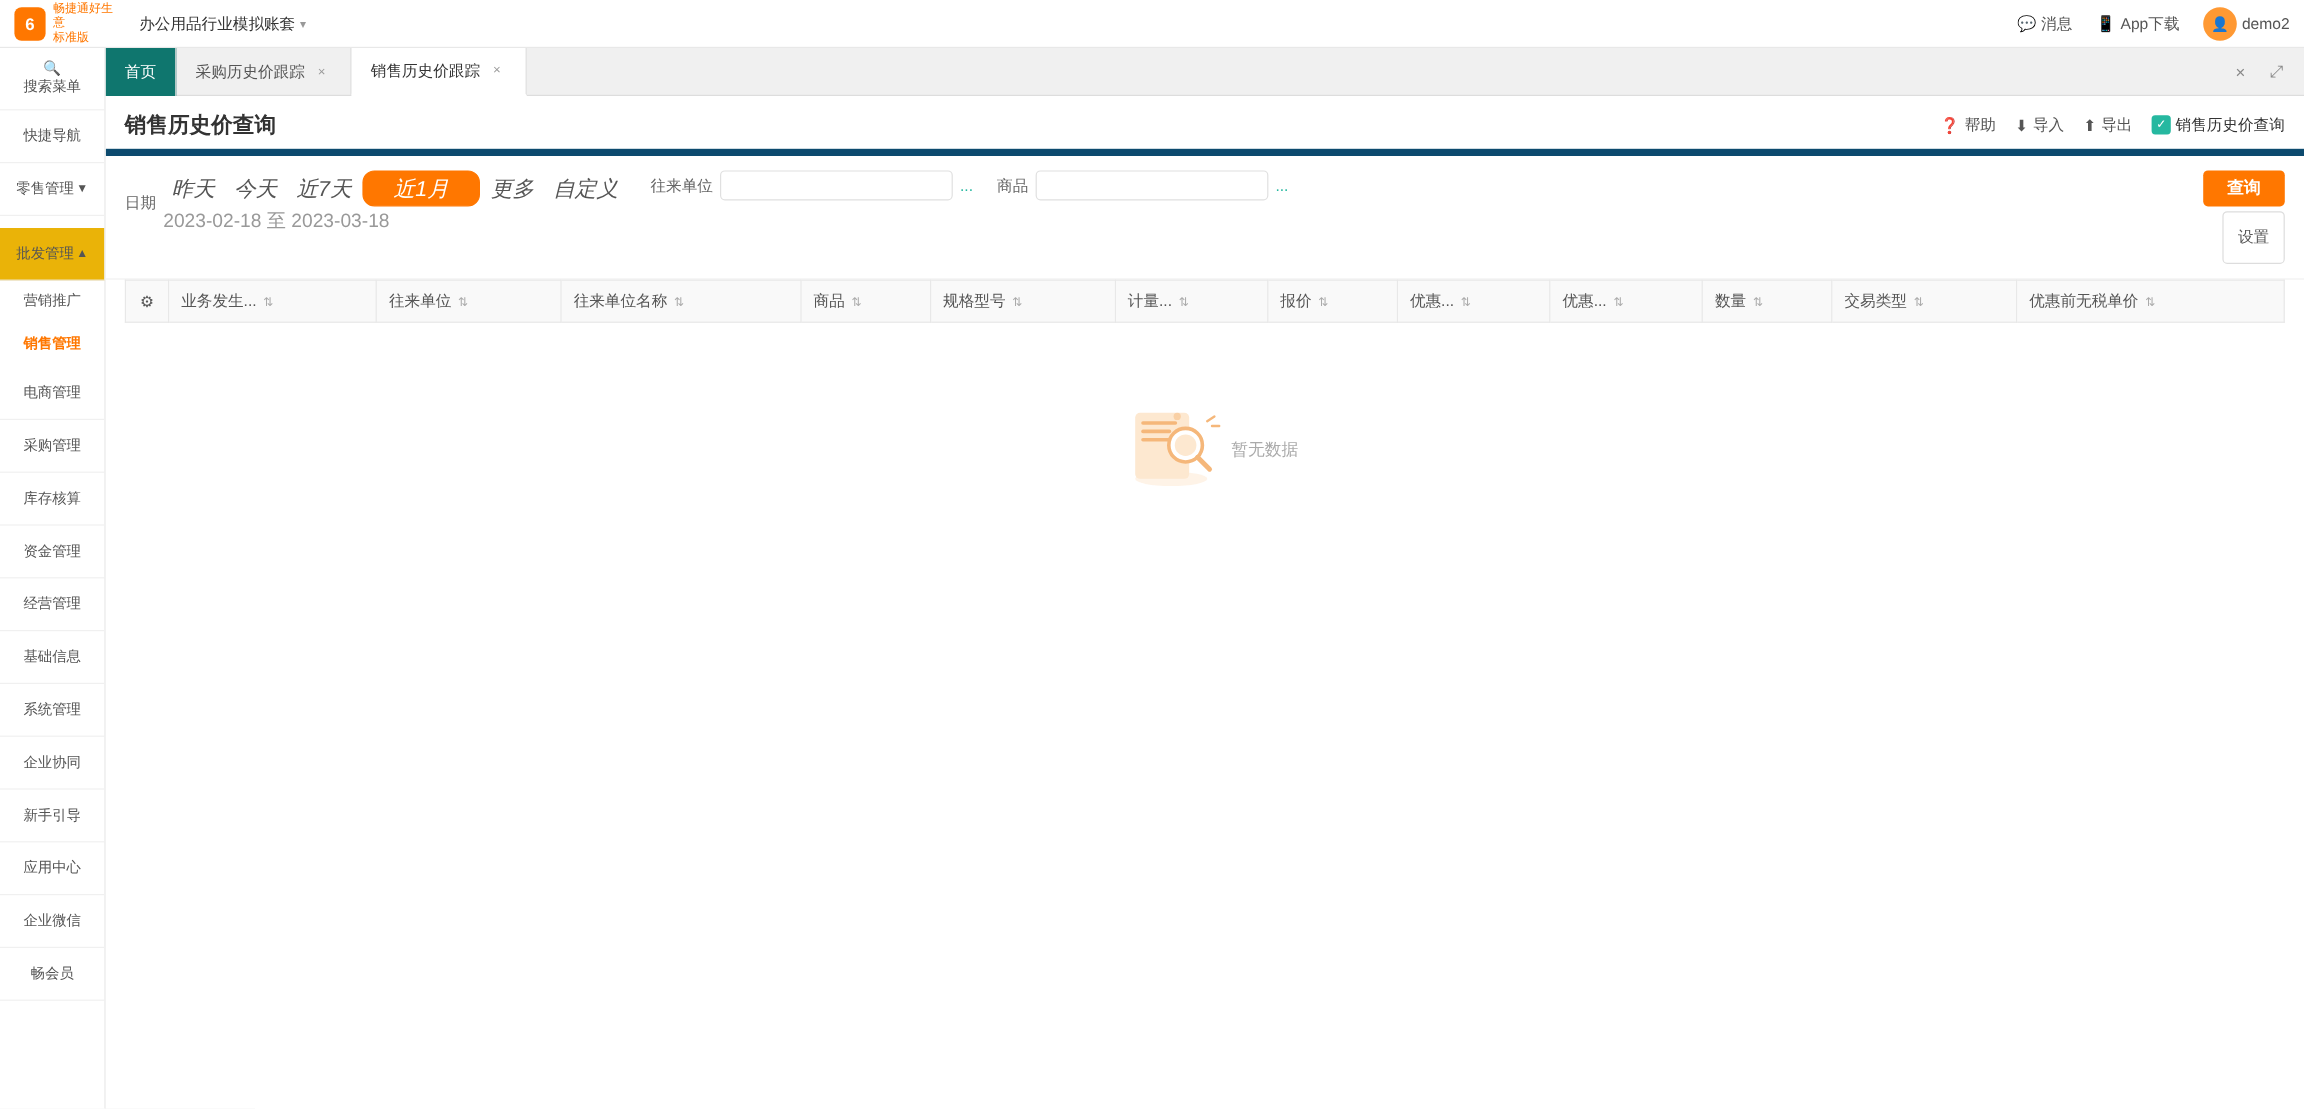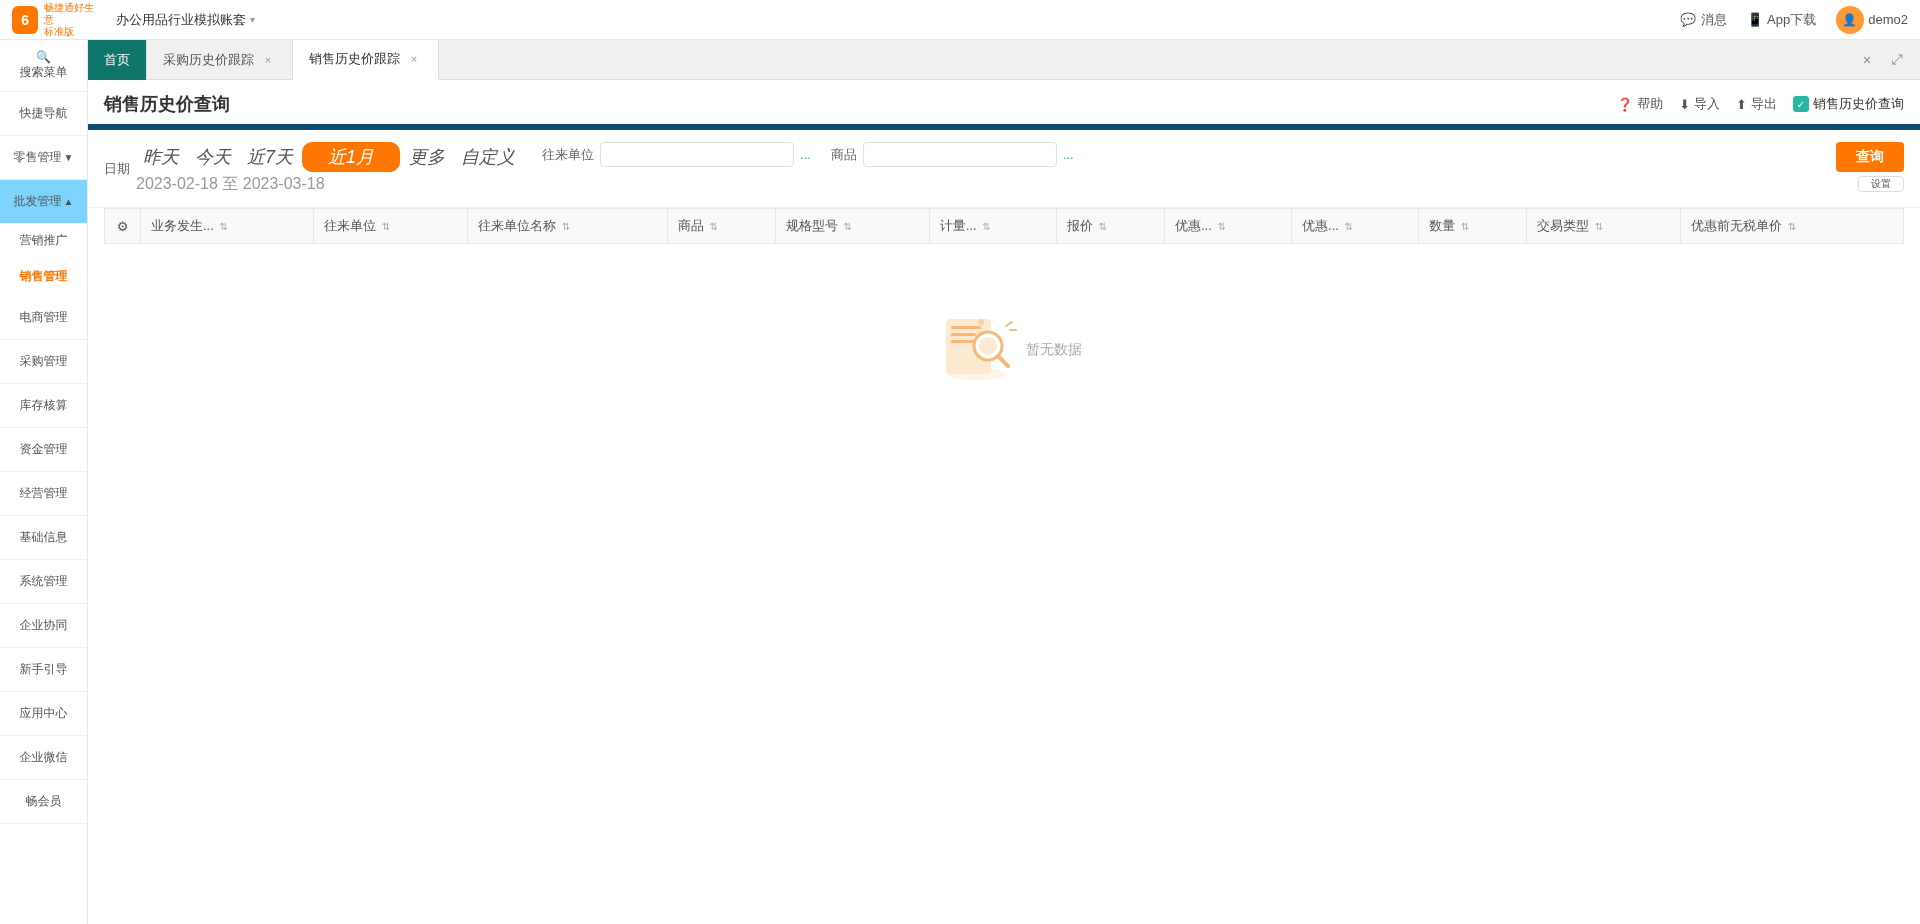--- a/index.html
+++ b/index.html
@@ -104,21 +104,22 @@
       min-height: 44px;
       text-align: center;
     }
     .sidebar-item.has-arrow {
       flex-direction: row;
       justify-content: center;
       gap: 2px;
     }
     .sidebar-item.has-arrow .arrow { font-size: 10px; }
     .sidebar-section-open {
-      background: #7dd3fc;
+      background: #eab308;
+      margin-top: 10px;
     }
     .sidebar-sub-item {
       display: flex;
       align-items: flex-start;
       justify-content: center;
       padding: 8px 4px;
       cursor: pointer;
       font-size: 12px;
       color: #555;
       min-height: 36px;
@@ -314,23 +315,23 @@
       padding: 6px 20px;
       cursor: pointer;
       font-size: 14px;
       font-weight: bold;
     }
     .settings-btn {
       background: #fff;
       color: #555;
       border: 1px solid #ddd;
       border-radius: 4px;
-      padding: 0 12px;
-      cursor: pointer;
-      font-size: 10px;
+      padding: 12px 12px;
+      cursor: pointer;
+      font-size: 13px;
     }
     .filter-right {
       display: flex;
       flex-direction: column;
       align-items: flex-end;
       gap: 4px;
       margin-left: auto;
     }
 
     

